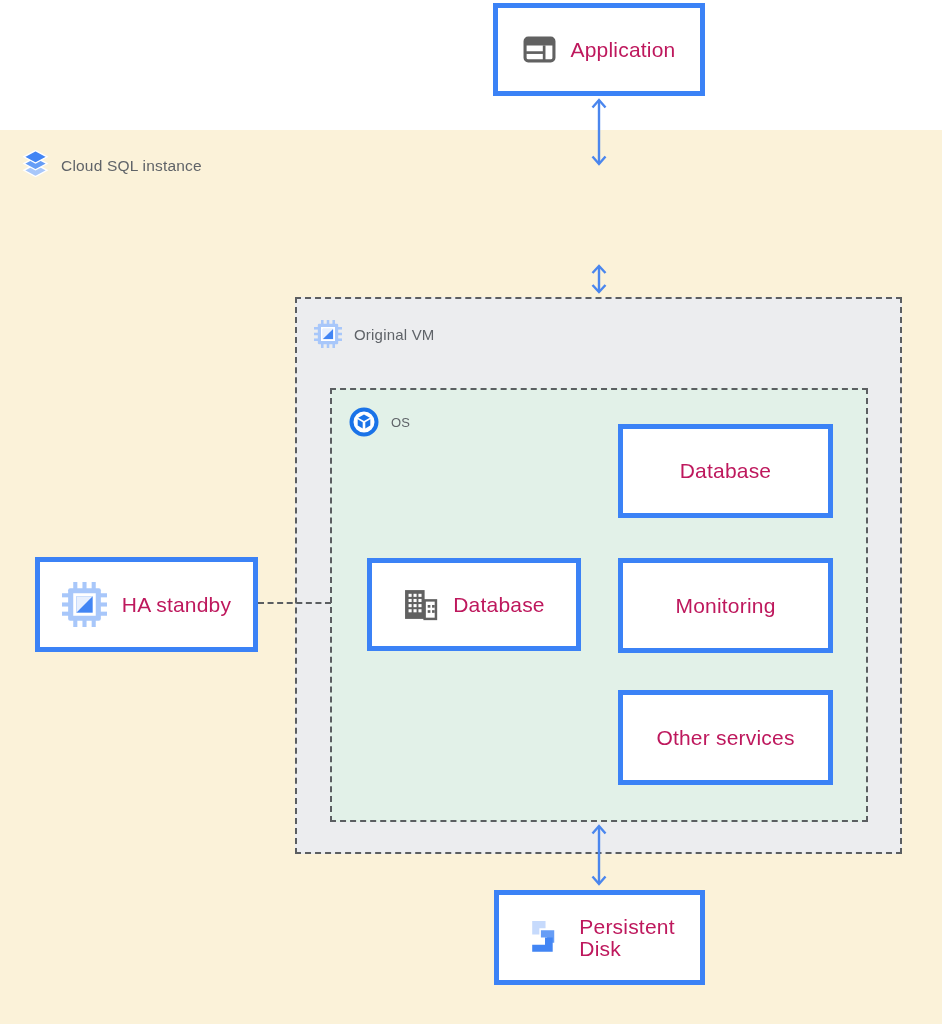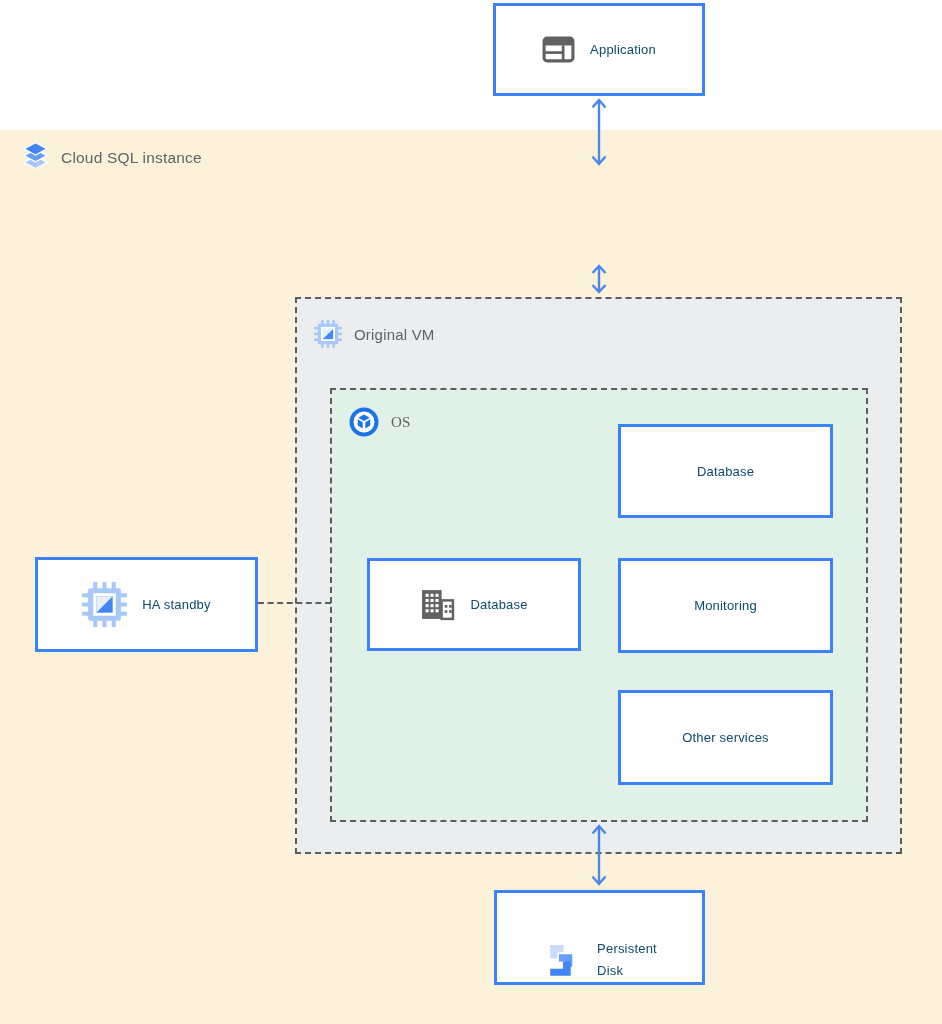--- a/index.html
+++ b/index.html
@@ -3,38 +3,38 @@
 <meta charset="utf-8">
 <style>
   html,body{margin:0;padding:0;background:#ffffff;}
   .canvas{position:relative;width:942px;height:1024px;background:#ffffff;overflow:hidden;
           font-family:"Liberation Sans", sans-serif;}
   .zone-yellow{position:absolute;left:0;top:130px;width:942px;height:894px;background:#FBF2D9;}
   .zone-vm{position:absolute;left:295px;top:297px;width:607px;height:557px;background:#ECEDEF;
            border:2px dashed #5B5E61;box-sizing:border-box;}
   .zone-os{position:absolute;left:330px;top:388px;width:538px;height:434px;background:#E2F1E8;
            border:2px dashed #5B5E61;box-sizing:border-box;}
-  .node{position:absolute;background:#ffffff;border:3px solid #3b82f6;box-sizing:border-box;
+  .node{position:absolute;background:#ffffff;border:5px solid #3b82f6;box-sizing:border-box;
         display:flex;align-items:center;justify-content:center;gap:15px;
-        color:#0c4a6e;font-size:13px;letter-spacing:.2px;}
+        color:#be185d;font-size:21px;letter-spacing:.2px;}
   .node .txt{white-space:nowrap;}
   .n-application{left:493px;top:3px;width:212px;height:93px;}
   .n-staticip{left:494px;top:169px;width:211px;height:94px;}
   .n-ha{left:35px;top:557px;width:223px;height:95px;}
   .n-database{left:367px;top:558px;width:214px;height:93px;}
   .n-logging{left:618px;top:424px;width:215px;height:94px;}
   .n-monitoring{left:618px;top:558px;width:215px;height:95px;}
   .n-other{left:618px;top:690px;width:215px;height:95px;text-align:right;}
-  .n-pd{left:494px;top:890px;width:211px;height:95px;gap:14px;align-items:flex-end;}
+  .n-pd{left:494px;top:890px;width:211px;height:95px;gap:14px;}
   .n-pd .txt{line-height:22px;text-align:left;}
   .grp-label{position:absolute;display:flex;align-items:center;gap:12px;
              color:#5F6368;font-size:15.5px;letter-spacing:.2px;}
-  .l-cloudsql{left:22px;top:142px;text-align:center;}
+  .l-cloudsql{left:22px;top:150px;text-align:center;}
   .l-vm{left:314px;top:320px;font-size:15px;}
-  .l-os{left:349px;top:407px;font-size:15px;font-family:Liberation Serif, serif;}
+  .l-os{left:349px;top:407px;font-size:13px;}
   .connector{position:absolute;}
   .dotline{position:absolute;left:258px;top:602px;width:73px;height:0;
            border-top:2px dashed #5B5E61;}
   svg{display:block;}
 </style>
 </head>
 <body>
 
 <div class="canvas">
 

